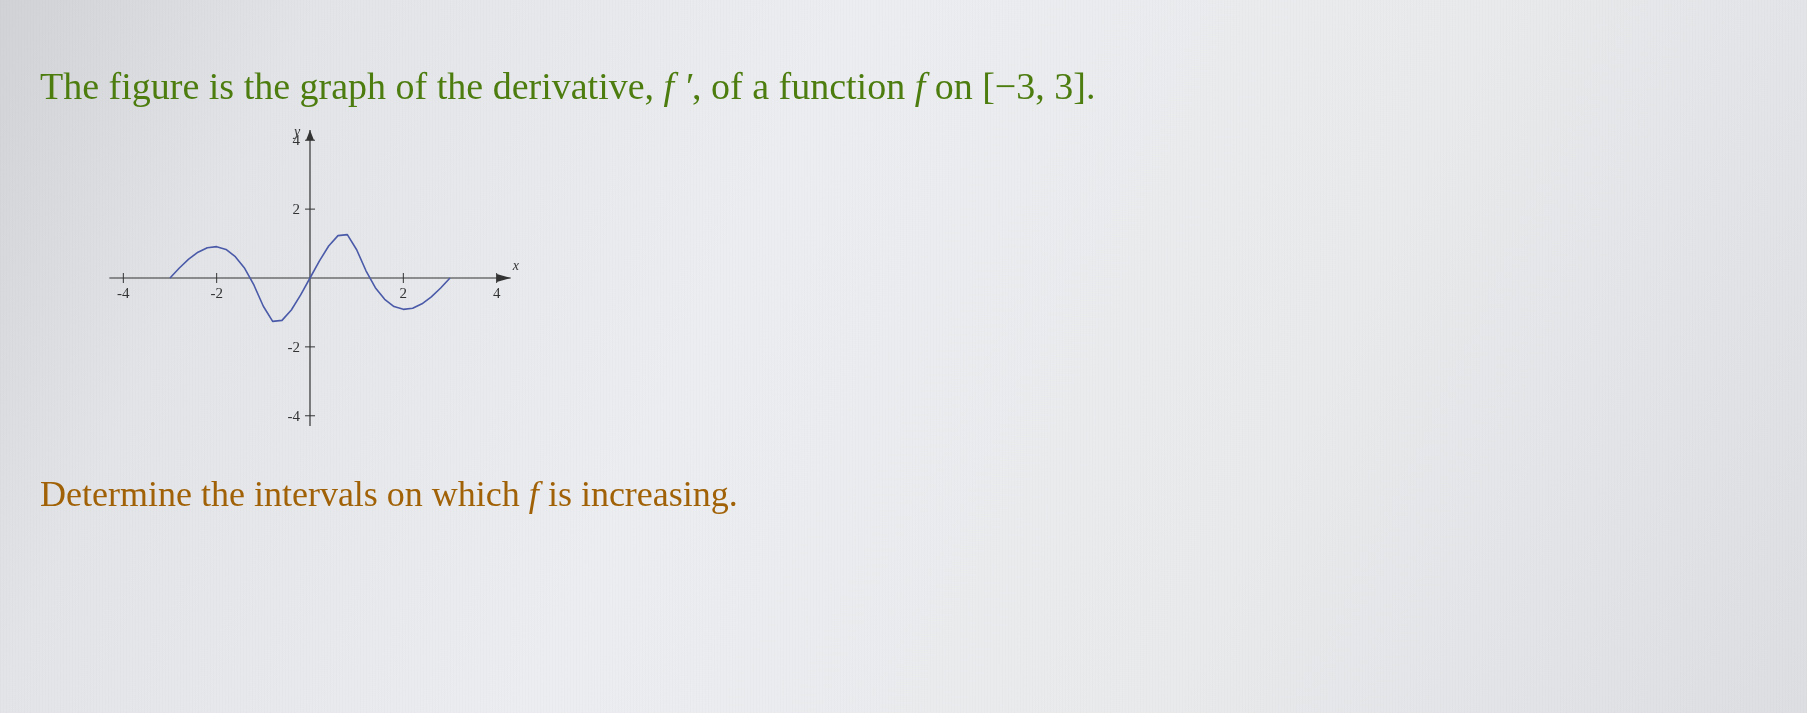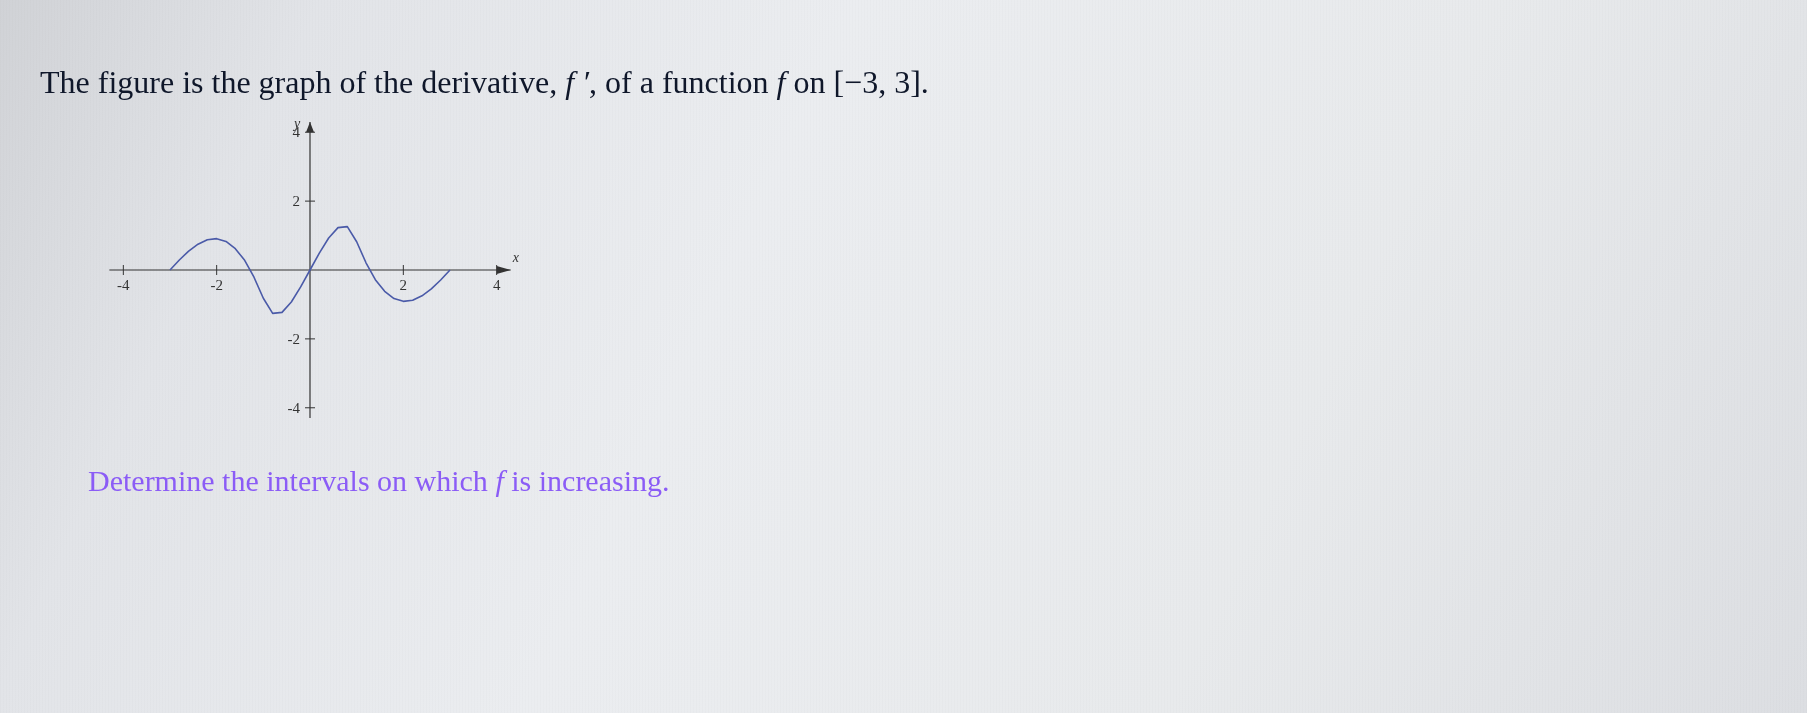--- a/index.html
+++ b/index.html
@@ -17,36 +17,35 @@
     position: absolute;
     top: 0; left: 0; right: 0; bottom: 0;
     background: repeating-linear-gradient(90deg, rgba(0,0,0,0.01) 0px, rgba(0,0,0,0.01) 1px, transparent 1px, transparent 3px);
     pointer-events: none;
   }
   .content {
     padding: 60px 40px 20px 40px;
     position: relative;
   }
   .problem-text {
-    font-size: 32px;
-    color: #0f172a;
+    font-size: 38px;
+    color: #4d7c0f;
     margin-bottom: 9px;
     line-height: 1.4;
   }
   .math-i { font-style: italic; font-family: 'Times New Roman', serif; }
   .chart-wrap {
     margin: 10px 0 30px 60px;
   }
   svg.chart { display: block; }
   .instruction {
-    font-size: 30px;
-    color: #8b5cf6;
+    font-size: 36px;
+    color: #a16207;
     margin-top: 10px;
     line-height: 1.75;
-    margin-left: 48px;
   }
   .sym { font-family: 'Cambria Math','Times New Roman',serif; }
 </style>
 </head>
 <body>
 
 <div class="content">
   <p class="problem-text">
     <span>The figure is the graph of the derivative, </span><span class="math-i">f ′</span><span>, of a function </span><span class="math-i">f</span><span> on </span><span>[−3, 3]</span><span>.</span>
   </p>

